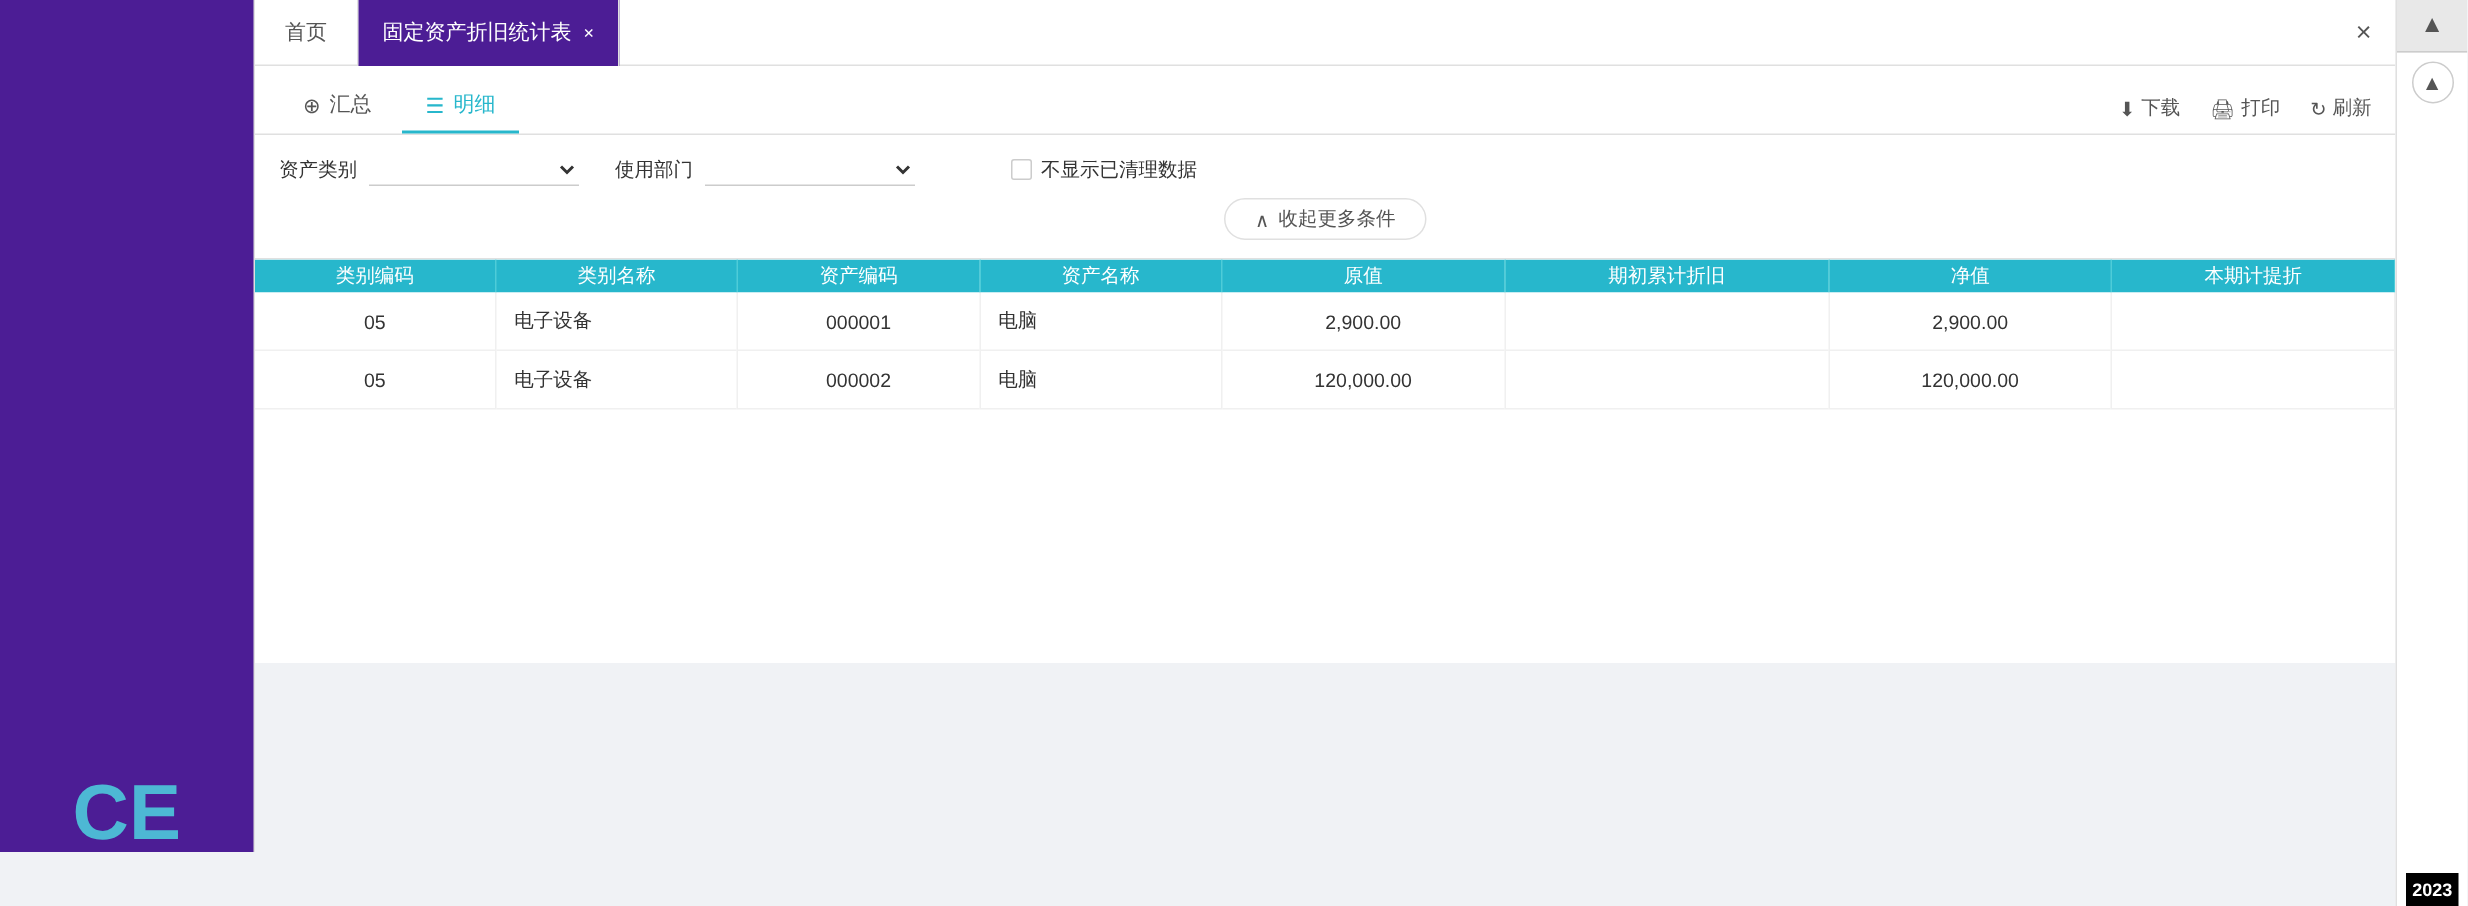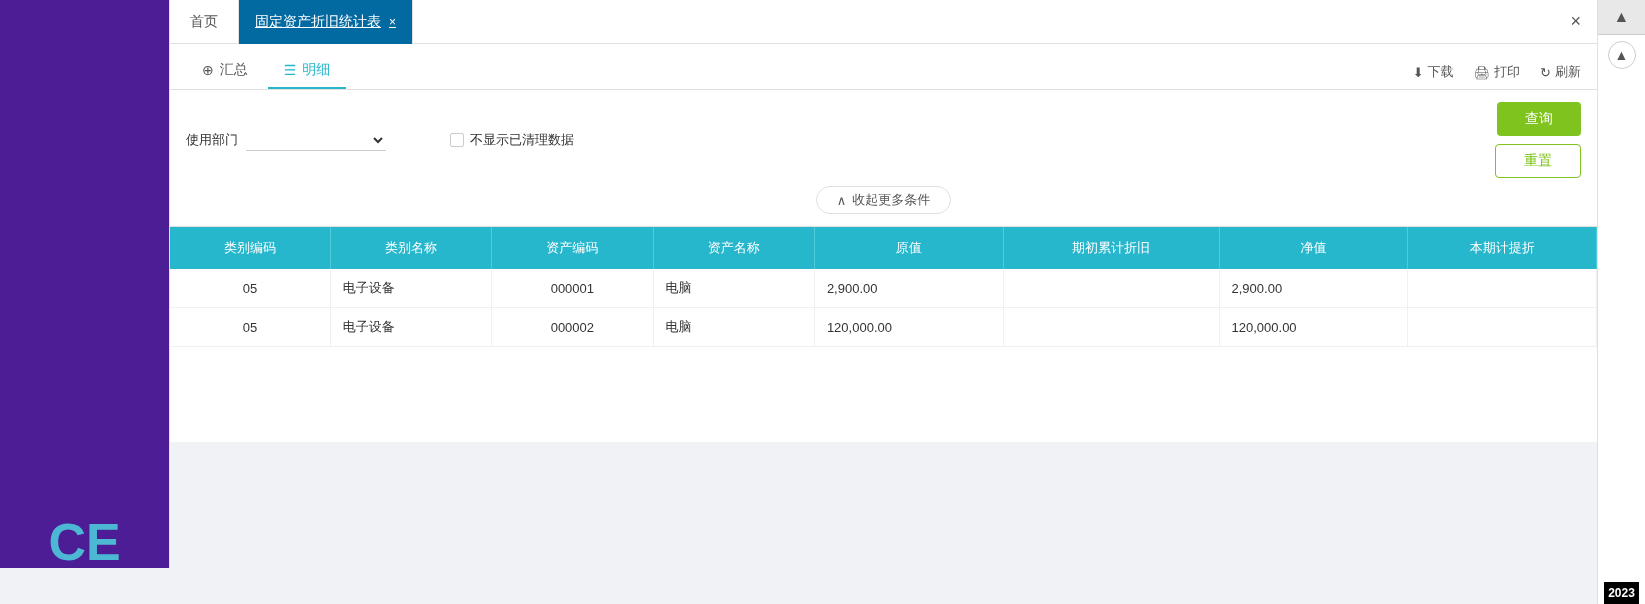--- a/index.html
+++ b/index.html
@@ -47,23 +47,22 @@
       padding: 0 16px;
       height: 44px;
       display: flex;
       align-items: center;
       font-size: 14px;
       color: #555;
       cursor: pointer;
       border-right: 1px solid #e0e0e0;
     }
     .tab-item.active {
-      background: #0369a1;
+      background: #4c1d95;
       color: #fff;
-      text-decoration: underline;
     }
     .tab-item .close-icon {
       margin-left: 8px;
       font-size: 12px;
     }
     .tab-home {
       padding: 0 20px;
       height: 44px;
       display: flex;
       align-items: center;
@@ -286,37 +285,37 @@
     table {
       width: 100%;
       border-collapse: collapse;
       font-size: 13px;
     }
     thead tr {
       background: #27b7cc;
       color: #fff;
     }
     thead th {
-      padding: 12px 12px;
+      padding: 2px 12px;
       text-align: center;
       font-weight: normal;
       border-right: 1px solid #4eccd8;
       white-space: nowrap;
     }
     tbody tr {
       background: #fff;
       border-bottom: 1px solid #f0f0f0;
     }
     tbody td {
       padding: 10px 12px;
       text-align: center;
       border-right: 1px solid #f0f0f0;
     }
     tbody td.align-right {
-      text-align: left;
+      text-align: center;
     }
     tbody td.align-left {
       text-align: left;
     }
     .total-row {
       background: #e8f8fb;
     }
     .total-row td {
       background: #e8f8fb;
     }
@@ -431,32 +430,34 @@
         <span>↻</span>
         <span>刷新</span>
       </div>
     </div>
   </div>
 
 
   <div class="filter-area">
     <div class="filter-row">
       <div class="filter-item">
+        <span class="filter-label">资产类别</span>
+        <select class="filter-select">
+          <option></option>
+        </select>
+      </div>
+      <div class="filter-item">
         <span class="filter-label">使用部门</span>
         <select class="filter-select">
           <option></option>
         </select>
       </div>
       <div class="filter-checkbox-wrapper">
         <div class="filter-checkbox"></div>
         <span class="filter-label">不显示已清理数据</span>
-      </div>
-      <div class="filter-buttons">
-        <button class="btn-query">查询</button>
-        <button class="btn-reset">重置</button>
       </div>
     </div>
     <div class="collapse-bar">
       <button class="collapse-btn">
         <span>∧</span>
         <span>收起更多条件</span>
       </button>
     </div>
   </div>
 

